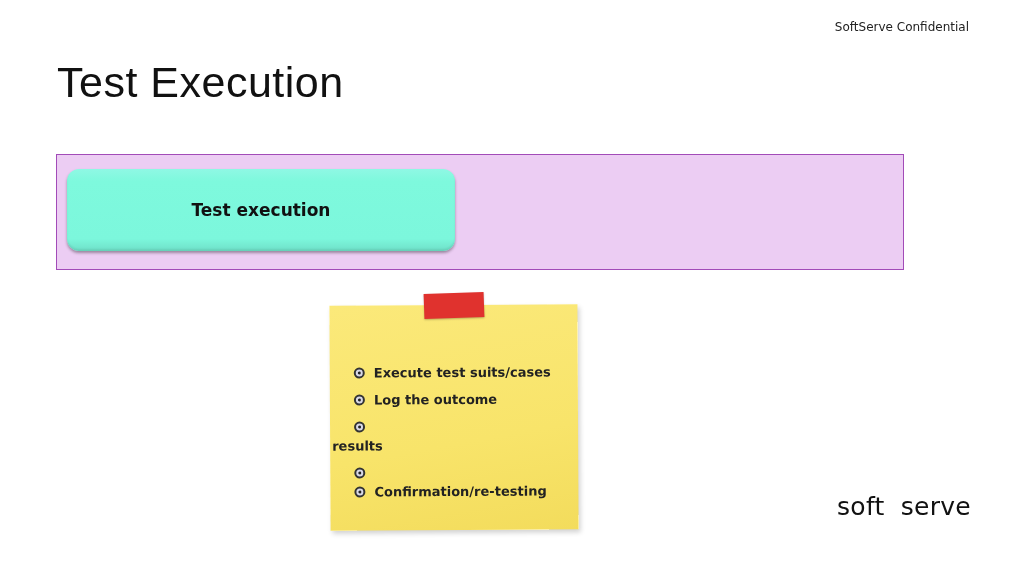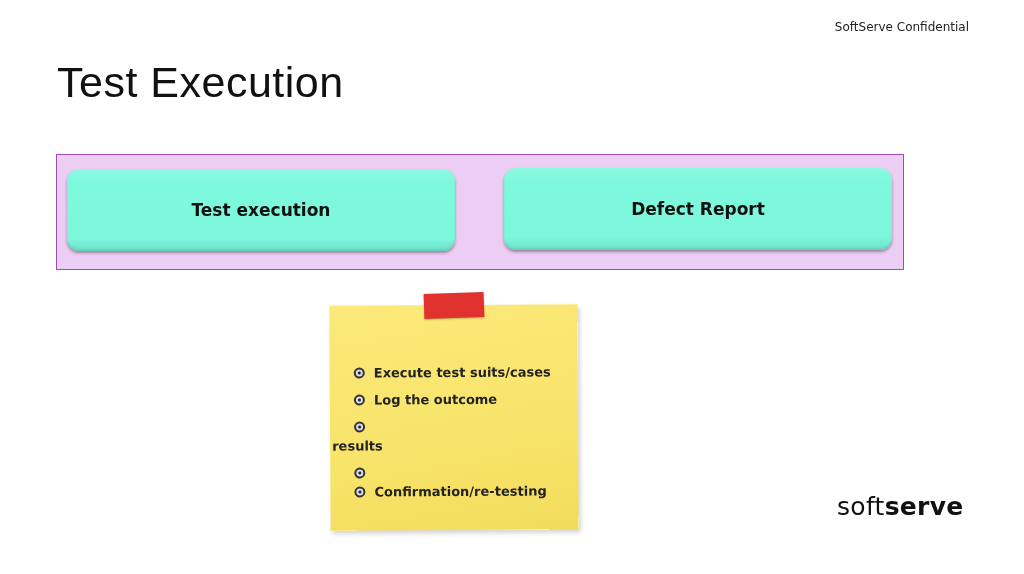--- a/index.html
+++ b/index.html
@@ -13,34 +13,31 @@
   .sticky { position:absolute; left:330px; top:305px; width:248px; height:225px; background:linear-gradient(170deg,#fbe97a 0%, #f8e46a 60%, #f3dc5c 100%); box-shadow:2px 3px 5px rgba(0,0,0,0.18); transform:rotate(-0.3deg); font-family:"DejaVu Sans", sans-serif; }
   .tape { position:absolute; left:424px; top:293px; width:60px; height:25px; background:#e0322e; transform:rotate(-2deg); box-shadow:0 1px 2px rgba(0,0,0,0.25); }
   .sticky h2 { margin:0; position:absolute; left:55px; top:15px; font-size:26px; font-weight:bold; color:#111; }
   .sticky ul { list-style:none; margin:0; padding:0; position:absolute; left:24px; top:54px; width:222px; }
   .sticky li { font-size:13px; font-weight:bold; color:#222; line-height:27px; display:flex; align-items:flex-start; }
   .bullet { display:inline-block; width:11px; height:11px; border-radius:50%; background:#d9d9e8; border:2px solid #333; box-sizing:border-box; position:relative; margin-right:9px; margin-top:8px; flex:0 0 auto; }
   .bullet::after { content:""; position:absolute; left:2px; top:2px; width:3px; height:3px; border-radius:50%; background:#222; }
   .wrapitem { display:block !important; }
   .wrapitem .cont { display:block; margin-left:-22px; }
   .logo { position:absolute; left:837px; top:492px; font-family:"DejaVu Sans", sans-serif; font-size:25px; color:#111; letter-spacing:0.3px; }
-  .logo b { font-weight:bold; }
+  .logo b { font-weight:normal;margin-left:16px; }
 </style>
 </head>
 <body>
 
 <div class="confidential">SoftServe Confidential</div>
 <div class="title">Test Execution</div>
 
 <div class="process-box">
   <div class="step s1">
     <span>Test execution</span>
-  </div>
-  <div class="step s2">
-    <span>Defect Report</span>
   </div>
 </div>
 
 <div class="sticky">
   <ul>
     <li>
         <span class="bullet"></span>
         <span>Execute test suits/cases</span>
       </li>
     <li>

